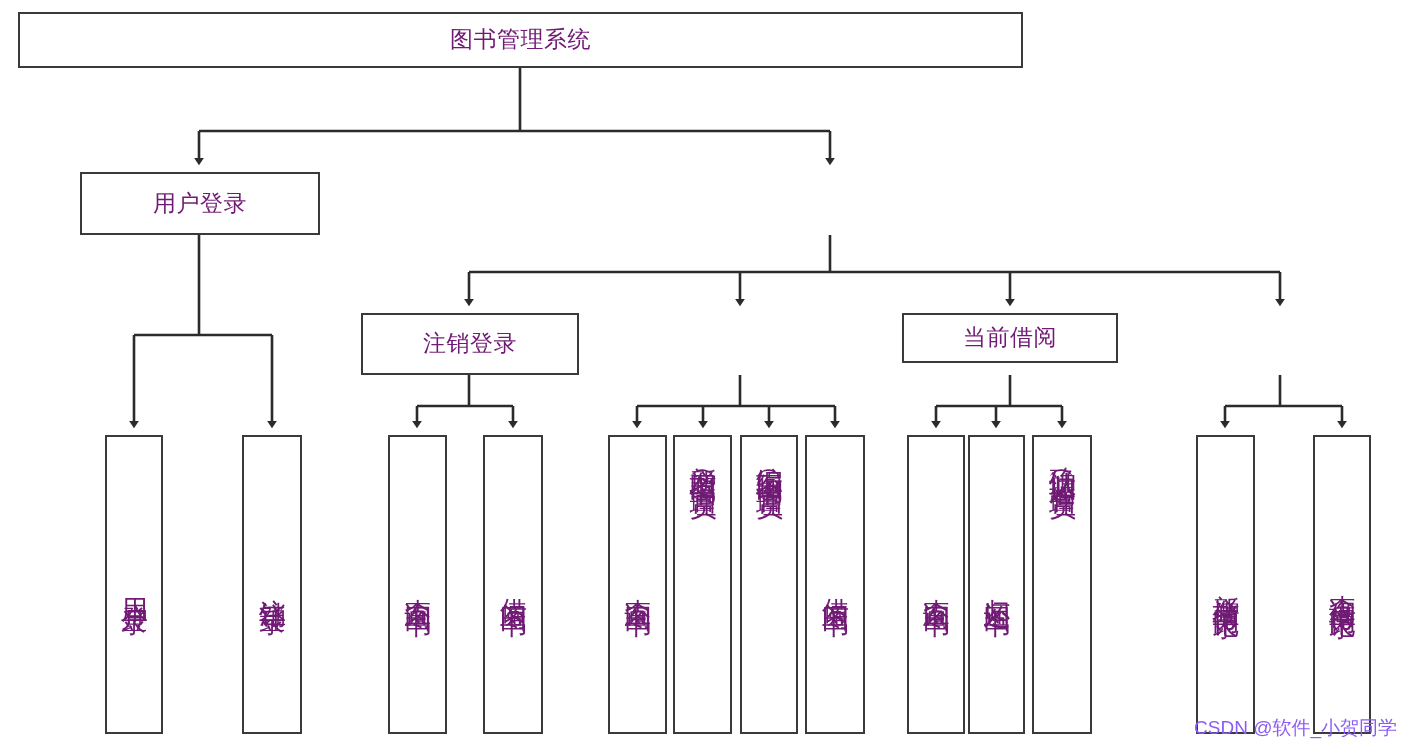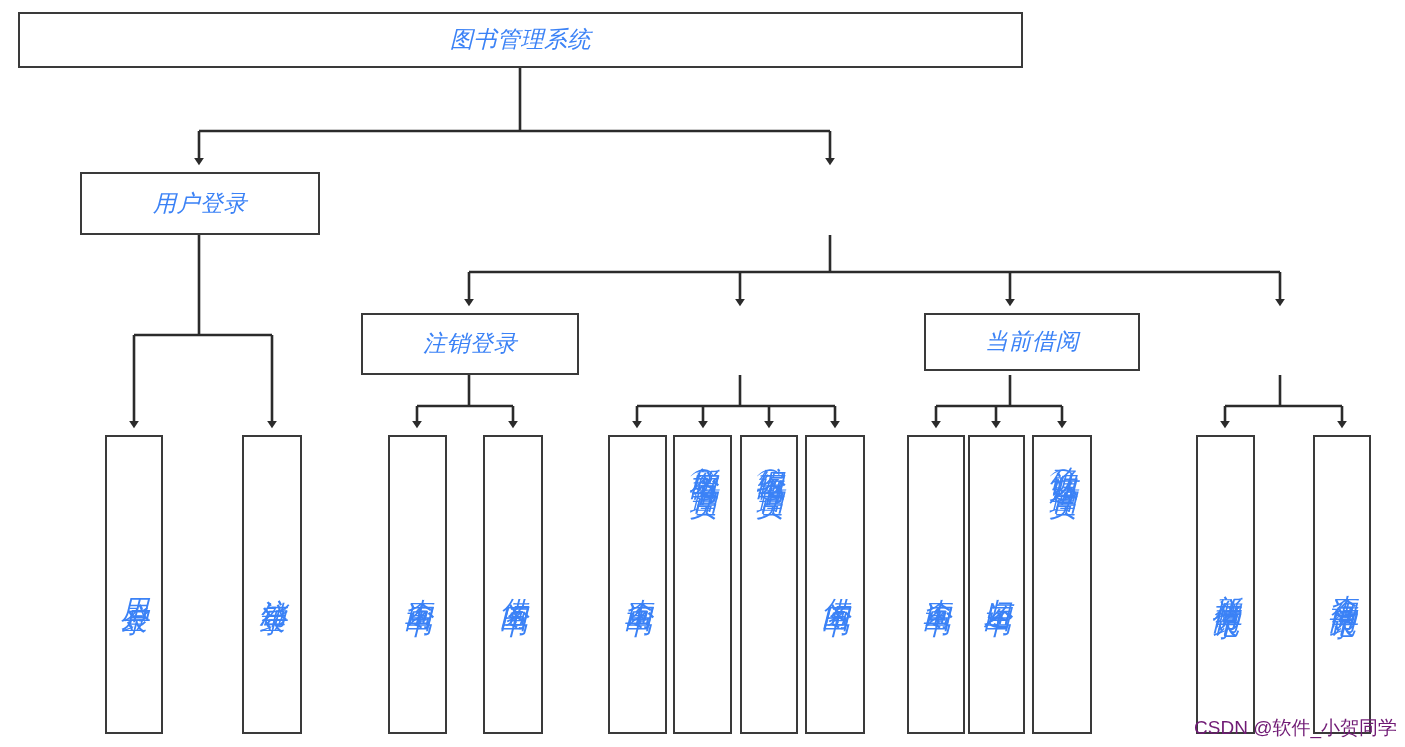--- a/index.html
+++ b/index.html
@@ -28,25 +28,24 @@
     position: absolute;
     box-sizing: border-box;
     background: #ffffff;
     border: 2px solid #3a3a3a;
     display: flex;
     align-items: center;
     justify-content: center;
     z-index: 2;
   }
   .node .label {
-    color: #3b82f6;
+    color: #701a75;
     line-height: 1.18;
     text-align: center;
     white-space: pre;
-    font-style: italic;
   }
   .node.horiz .label {
     font-size: 23px;
     letter-spacing: 0.5px;
   }
   .node.vert {
     align-items: flex-start;
     padding-top: 8px;
   }
   .node.vert .label {
@@ -58,21 +57,21 @@
   }
   .node.vert.centered {
     align-items: center;
     padding-top: 0;
   }
   .watermark {
     position: absolute;
     right: 8px;
     bottom: 6px;
     font-size: 19px;
-    color: #701a75;
+    color: #8b5cf6;
     z-index: 3;
     white-space: nowrap;
     user-select: none;
   }
 </style>
 </head>
 <body>
 
 <div id="canvas">
 
@@ -130,21 +129,21 @@
     <span class="label">图书管理系统</span>
   </div>
 
   <div class="node horiz" style="left:80px; top:172px; width:240px; height:63px;">
     <span class="label">用户登录</span>
   </div>
 
   <div class="node horiz" style="left:361px; top:313px; width:218px; height:62px;">
     <span class="label">注销登录</span>
   </div>
-  <div class="node horiz" style="left:902px; top:313px; width:216px; height:58px;margin-left:22px;">
+  <div class="node horiz" style="left:902px; top:313px; width:216px; height:50px;">
     <span class="label">当前借阅</span>
   </div>
 
   <div class="node vert centered" style="left:105px; top:435px; width:58px; height:299px;">
     <span class="label">用户登录</span>
   </div>
   <div class="node vert centered" style="left:242px; top:435px; width:60px; height:299px;">
     <span class="label">注销登录</span>
   </div>
 

